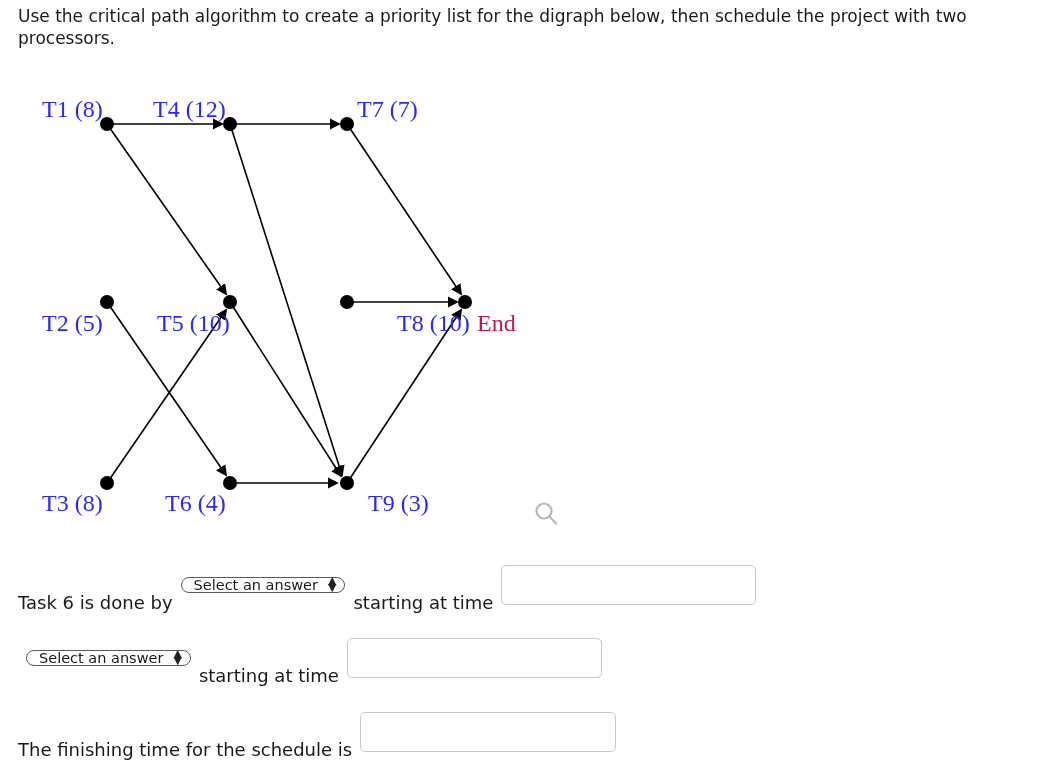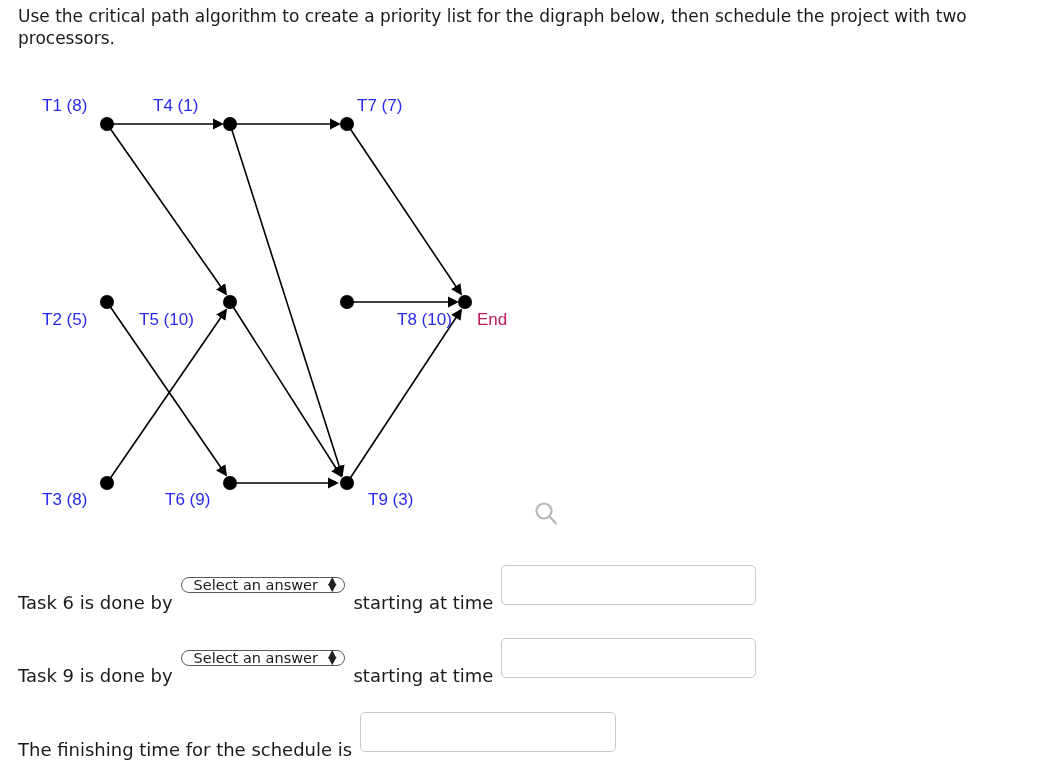--- a/index.html
+++ b/index.html
@@ -30,22 +30,22 @@
   .digraph {
     position: absolute;
     left: 0px;
     top: 80px;
     width: 620px;
     height: 450px;
   }
 
   .node-label {
     position: absolute;
-    font-family: Liberation Sans, sans-serif;
-    font-size: 17px;
+    font-family: Liberation Serif, serif;
+    font-size: 24px;
     color: #2a2aee;
     white-space: nowrap;
   }
   .node-label.end-label {
     color: #be185d;
   }
 
   .magnifier {
     position: absolute;
     left: 530px;
@@ -148,28 +148,28 @@
       <circle cx="230" cy="222" r="7"></circle>
       <circle cx="347" cy="222" r="7"></circle>
       <circle cx="465" cy="222" r="7"></circle>
       <circle cx="107" cy="403" r="7"></circle>
       <circle cx="230" cy="403" r="7"></circle>
       <circle cx="347" cy="403" r="7"></circle>
     </g>
   </svg>
 
   <div class="node-label" style="left:42px;  top:16px;">T1 (8)</div>
-  <div class="node-label" style="left:153px; top:16px;">T4 (1)</div>
+  <div class="node-label" style="left:153px; top:16px;">T4 (12)</div>
   <div class="node-label" style="left:357px; top:16px;">T7 (7)</div>
   <div class="node-label" style="left:42px;  top:230px;">T2 (5)</div>
-  <div class="node-label" style="left:139px; top:230px;">T5 (10)</div>
+  <div class="node-label" style="left:157px; top:230px;">T5 (10)</div>
   <div class="node-label" style="left:357px; top:230px;margin-left:40px;">T8 (10)</div>
   <div class="node-label end-label" style="left:477px; top:230px;">End</div>
   <div class="node-label" style="left:42px;  top:410px;">T3 (8)</div>
-  <div class="node-label" style="left:165px; top:410px;">T6 (9)</div>
+  <div class="node-label" style="left:165px; top:410px;">T6 (4)</div>
   <div class="node-label" style="left:357px; top:410px;margin-left:11px;">T9 (3)</div>
 </div>
 
 <div class="magnifier">
   <svg width="32" height="32" viewBox="0 0 32 32" fill="none" stroke="#b8b8b8" stroke-width="2.2">
     <circle cx="14" cy="13" r="7.5"></circle>
     <line x1="19.5" y1="18.5" x2="26" y2="25.5" stroke-linecap="round"></line>
   </svg>
 </div>
 
@@ -180,21 +180,20 @@
     <span class="spinner">
         <span>▲</span>
         <span>▼</span>
       </span>
   </span>
   <span class="txt">starting at time</span>
   <input class="text-input w255" type="text" value="" style="">
 </div>
 
 <div class="qrow" style="left:18px; top:629px;">
-  <span class="txt">Task 9 is done by</span>
   <span class="select-box">
     <span class="sel-text">Select an answer</span>
     <span class="spinner">
         <span>▲</span>
         <span>▼</span>
       </span>
   </span>
   <span class="txt">starting at time</span>
   <input class="text-input w255" type="text" value="" style="">
 </div>

